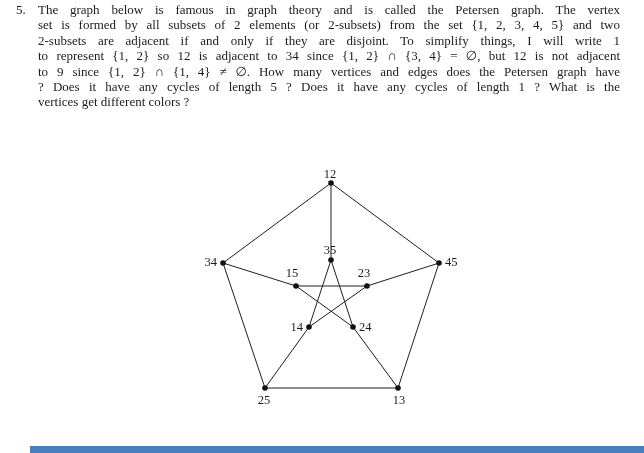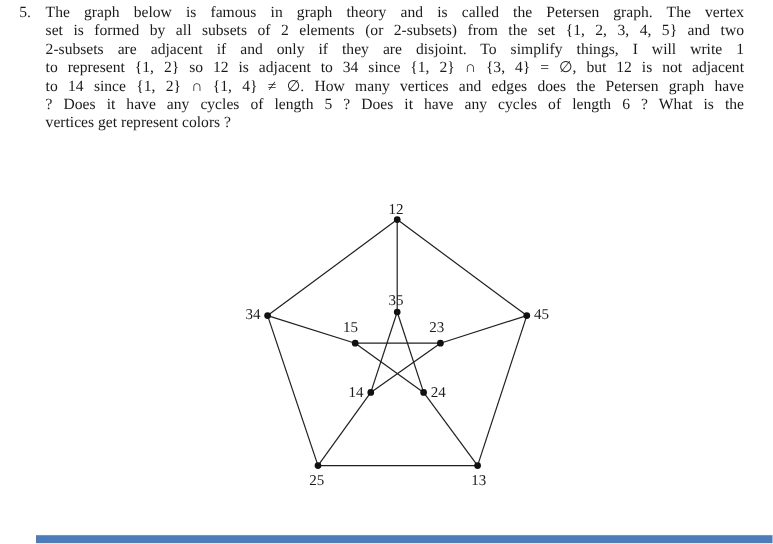--- a/index.html
+++ b/index.html
@@ -23,23 +23,23 @@
 
 <div class="page" style="background: rgb(255, 255, 255);">
 
   <div class="problem">
     <span class="pnum">5.</span>
     <div class="ptext">
       <div class="tline">The graph below is famous in graph theory and is called the Petersen graph. The vertex</div>
       <div class="tline">set is formed by all subsets of 2 elements (or 2-subsets) from the set {1, 2, 3, 4, 5} and two</div>
       <div class="tline">2-subsets are adjacent if and only if they are disjoint. To simplify things, I will write 1</div>
       <div class="tline">to represent {1, 2} so 12 is adjacent to 34 since {1, 2} ∩ {3, 4} = ∅, but 12 is not adjacent</div>
-      <div class="tline">to 14 since {1, 2} ∩ {1, 4} ≠ ∅. How many vertices and edges does the Petersen graph have</div>
-      <div class="tline">? Does it have any cycles of length 5 ? Does it have any cycles of length 6 ? What is the</div>
-      <div class="tline last">vertices get represent colors ?</div>
+      <div class="tline">to 9 since {1, 2} ∩ {1, 4} ≠ ∅. How many vertices and edges does the Petersen graph have</div>
+      <div class="tline">? Does it have any cycles of length 5 ? Does it have any cycles of length 1 ? What is the</div>
+      <div class="tline last">vertices get different colors ?</div>
     </div>
   </div>
 
   <svg id="graph-svg" class="graph-svg" width="644" height="453" viewBox="0 0 644 453">
       <line x1="331" y1="183" x2="223" y2="263" stroke="#1f1f1f" stroke-width="1"></line>
       <line x1="331" y1="183" x2="439" y2="263" stroke="#1f1f1f" stroke-width="1"></line>
       <line x1="331" y1="183" x2="331" y2="260" stroke="#1f1f1f" stroke-width="1"></line>
       <line x1="223" y1="263" x2="265" y2="388" stroke="#1f1f1f" stroke-width="1"></line>
       <line x1="223" y1="263" x2="296" y2="286" stroke="#1f1f1f" stroke-width="1"></line>
       <line x1="439" y1="263" x2="398" y2="388" stroke="#1f1f1f" stroke-width="1"></line>

